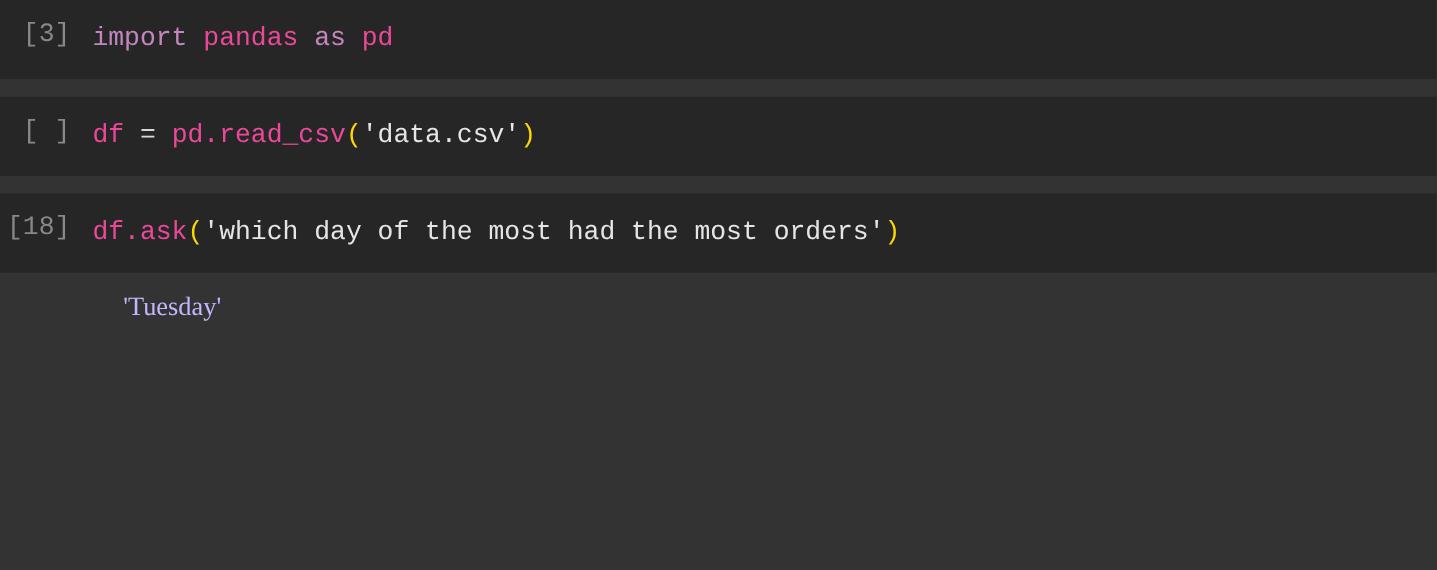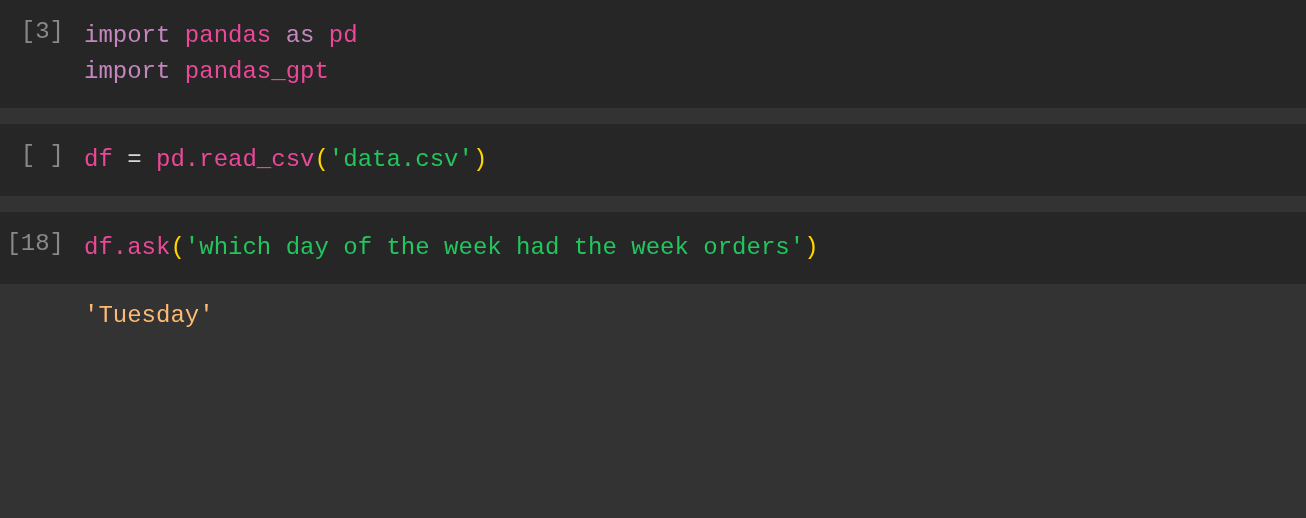--- a/index.html
+++ b/index.html
@@ -49,60 +49,60 @@
     .kw-import {
       color: #c586c0;
     }
     .identifier {
       color: #ec4899;
     }
     .paren {
       color: #ffd602;
     }
     .string {
-      color: #22c55e;
+      color: #e5e5e5;
     }
     .operator {
       color: #d8d8d8;
     }
     .separator {
       height: 16px;
       background-color: #333333;
     }
     .output-text {
-      color: #fdba74;
+      color: #c4b5fd;
       padding-left: 6px;
-      font-family: Liberation Mono, monospace;
+      font-family: Liberation Serif, serif;
+      margin-left: 28px;
     }
   </style>
 </head>
 <body>
 
 <div class="cell cell-input">
   <div class="prompt">[3]</div>
   <div class="code-area">
     <div class="code-line"><span class="kw-import">import</span><span class="identifier"> pandas </span><span class="kw-import">as</span><span class="identifier"> pd</span></div>
-    <div class="code-line"><span class="kw-import">import</span><span class="identifier"> pandas_gpt</span></div>
   </div>
 </div>
 
 <div class="separator"></div>
 
 <div class="cell cell-input">
   <div class="prompt">[ ]</div>
   <div class="code-area">
     <div class="code-line"><span class="identifier">df </span><span class="operator">=</span><span class="identifier"> pd.read_csv</span><span class="paren">(</span><span class="string">'data.csv'</span><span class="paren">)</span></div>
   </div>
 </div>
 
 <div class="separator"></div>
 
 <div class="cell cell-input">
   <div class="prompt">[18]</div>
   <div class="code-area">
-    <div class="code-line"><span class="identifier">df.ask</span><span class="paren">(</span><span class="string">'which day of the week had the week orders'</span><span class="paren">)</span></div>
+    <div class="code-line"><span class="identifier">df.ask</span><span class="paren">(</span><span class="string">'which day of the most had the most orders'</span><span class="paren">)</span></div>
   </div>
 </div>
 
 <div class="cell cell-output">
   <div class="prompt-empty"></div>
   <div class="output-text">'Tuesday'</div>
 </div>
 
 </body></html>

